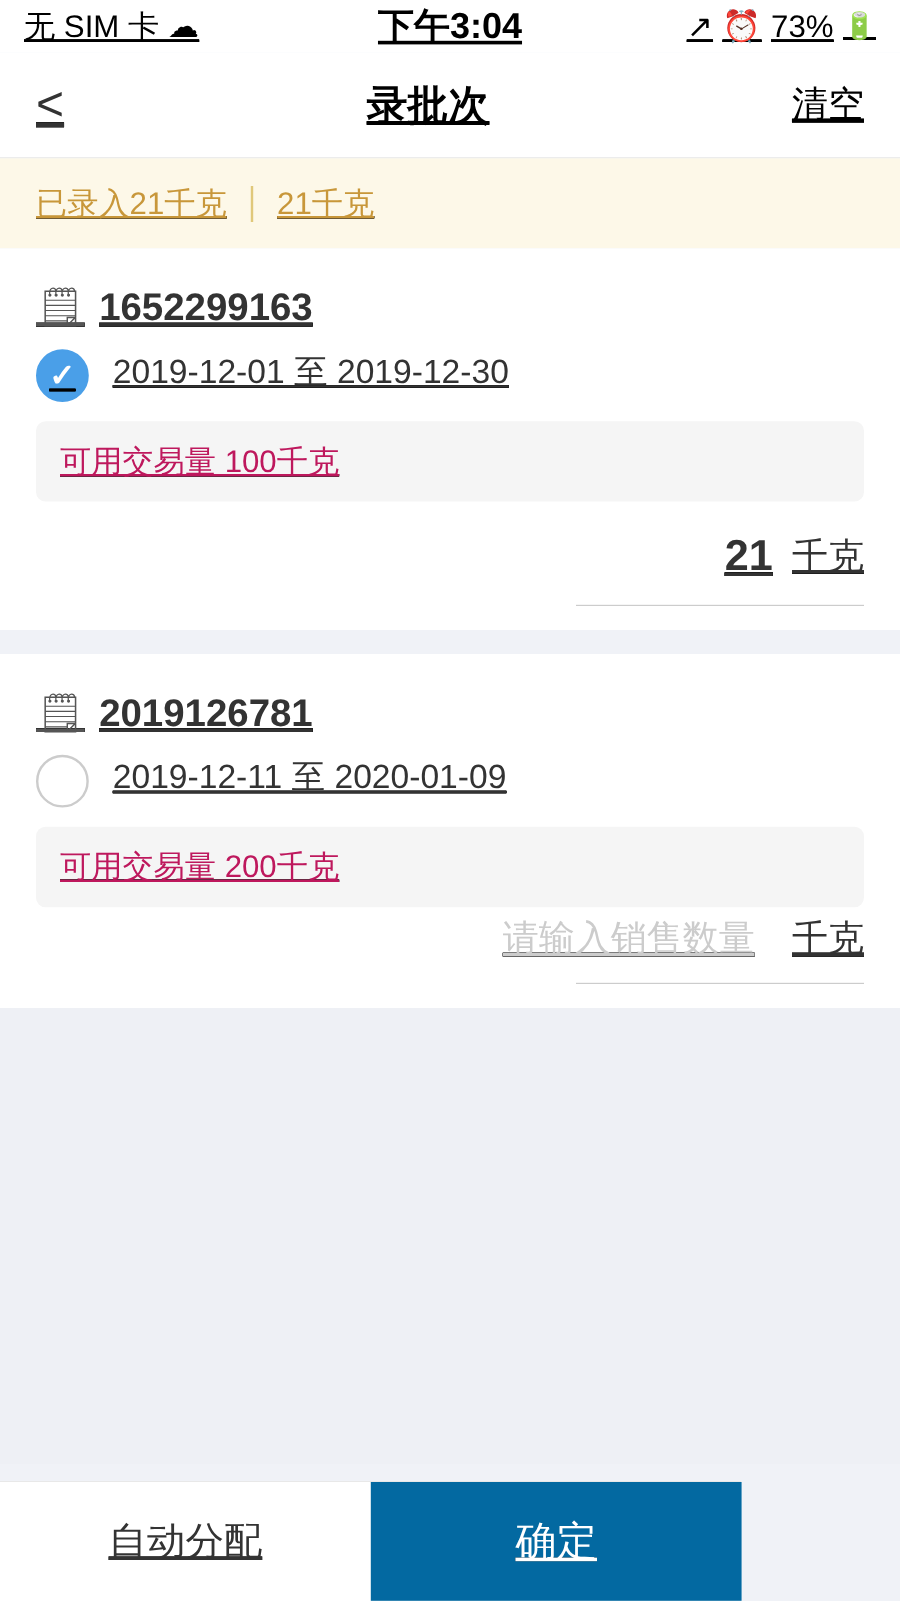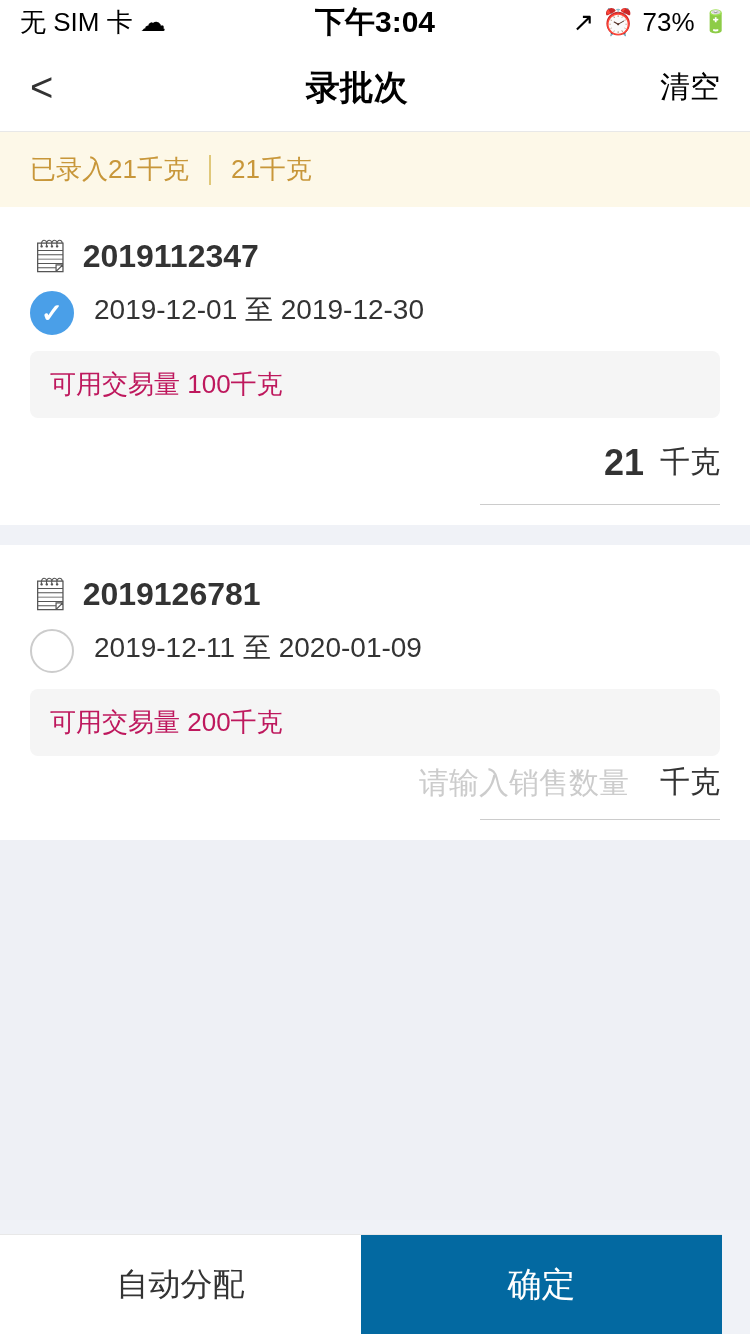--- a/index.html
+++ b/index.html
@@ -1,16 +1,16 @@
 <!DOCTYPE html>
 <html><head>
   <meta charset="utf-8">
   <meta name="viewport" content="width=750px">
   <style>
-    * { margin: 0; padding: 0; box-sizing: border-box; }
+    * { margin: 0; padding: 0; box-sizing: border-box; text-decoration: underline; }
     body {
       width: 750px;
       min-height: 1334px;
       font-family: -apple-system, "PingFang SC", "Helvetica Neue", sans-serif;
       background: #f0f2f7;
       position: relative;
       overflow-x: hidden;
     }
 
     
@@ -151,21 +151,21 @@
       background: #f5f5f5;
       border-radius: 8px;
       padding: 16px 20px;
       font-size: 26px;
       color: #be185d;
       margin-bottom: 0;
     }
 
     .batch-amount-row {
       display: flex;
-      align-items: flex-start;
+      align-items: center;
       justify-content: flex-end;
       padding: 24px 0 20px 0;
       gap: 16px;
     }
     .batch-amount-value {
       font-size: 36px;
       font-weight: 600;
       color: #333;
     }
     .batch-amount-unit {
@@ -201,21 +201,21 @@
       background: #eef0f5;
       flex: 1;
       min-height: 380px;
     }
 
     
     .bottom-bar {
       position: fixed;
       bottom: 0;
       left: 0;
-      width: 722px;
+      width: 618px;
       height: 100px;
       display: flex;
       background: #fff;
       border-top: 1px solid #e8e8e8;
     }
     .btn-auto {
       flex: 1;
       display: flex;
       align-items: center;
       justify-content: center;
@@ -280,21 +280,21 @@
 
 <div class="info-banner">
   <span class="info-item">已录入21千克</span>
   <div class="info-divider"></div>
   <span class="info-item">21千克</span>
 </div>
 
 <div class="batch-card">
   <div class="batch-header">
     <span class="batch-icon">🗒</span>
-    <span class="batch-number">2019112347</span>
+    <span class="batch-number">1652299163</span>
   </div>
   <div class="batch-row">
     <div class="radio-circle checked"></div>
     <span class="batch-date">2019-12-01 至 2019-12-30</span>
   </div>
   <div class="batch-available">可用交易量 100千克</div>
   <div class="batch-amount-row">
     <span class="batch-amount-value">21</span>
     <span class="batch-amount-unit">千克</span>
   </div>

